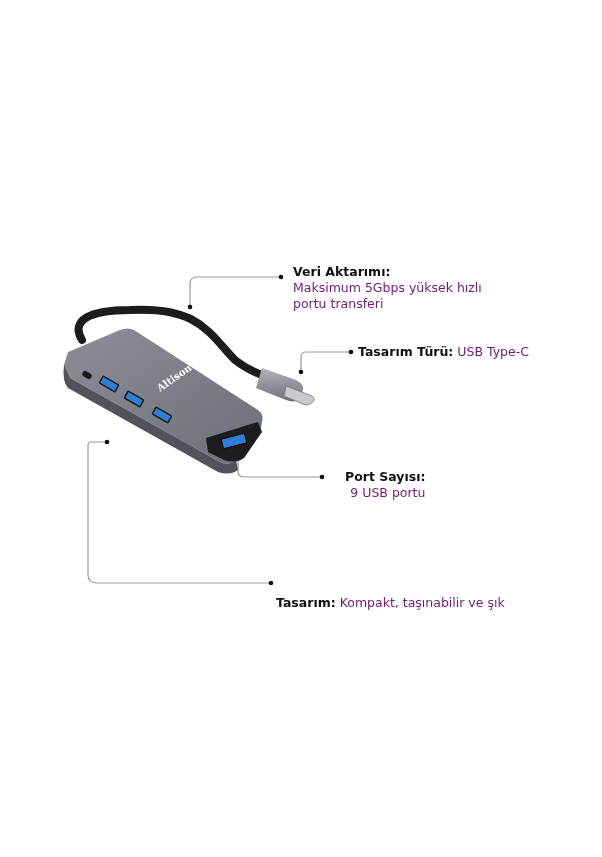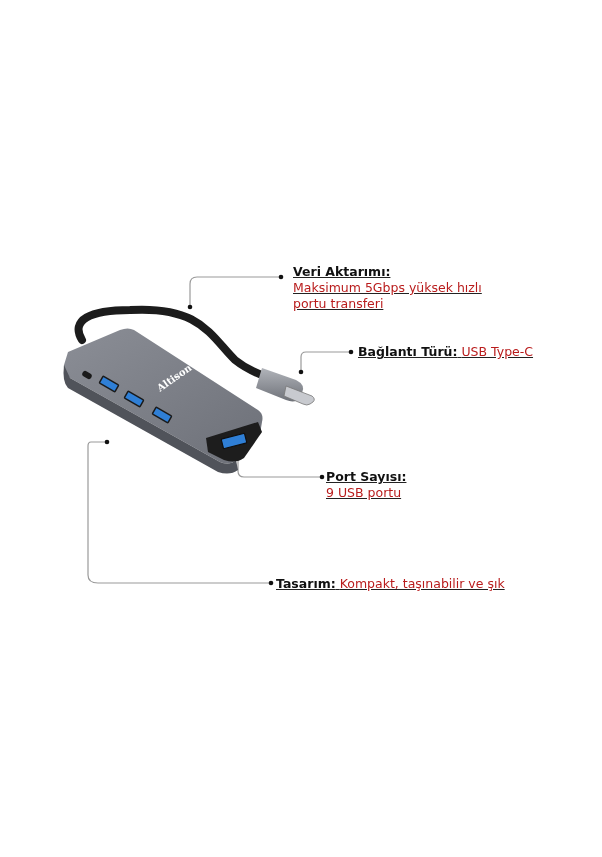--- a/index.html
+++ b/index.html
@@ -1,21 +1,21 @@
 <!DOCTYPE html>
 <html><head>
 <meta charset="utf-8">
 <style>
   html, body { margin:0; padding:0; }
   body { width:602px; height:857px; background:#ffffff; position:relative; overflow:hidden;
          font-family:"DejaVu Sans","Liberation Sans",sans-serif; color:#1a1a1a; }
   .stage { position:absolute; left:0; top:0; width:602px; height:857px; }
-  .callout { position:absolute; font-size:12.5px; line-height:16px; color:#222;text-decoration:underline; }
+  .callout { position:absolute; font-size:12.5px; line-height:16px; color:#222; }
   .title { font-weight:700; color:#111; }
-  .desc { font-weight:400; color:#b91c1c; }
+  .desc { font-weight:400; color:#701a75; }
   svg.lines { position:absolute; left:0; top:0; }
 </style>
 </head>
 <body>
 
 <div class="stage">
 
   <svg class="lines" width="602" height="857">
     <g fill="none" stroke="#9a9a9a" stroke-width="1.2">
 
@@ -74,27 +74,27 @@
     </g>
   </svg>
 
   <div class="callout" style="left:293px; top:264px;">
     <div class="title">Veri Aktarımı:</div>
     <div class="desc">Maksimum 5Gbps yüksek hızlı</div>
     <div class="desc">portu transferi</div>
   </div>
 
   <div class="callout" style="left:358px; top:344px;">
-    <span class="title">Bağlantı Türü:</span>
+    <span class="title">Tasarım Türü:</span>
     <span class="desc">USB Type-C</span>
   </div>
 
-  <div class="callout" style="left:326px; top:469px;">
+  <div class="callout" style="left:345px; top:469px;text-align:right;">
     <div class="title">Port Sayısı:</div>
     <div class="desc">9 USB portu</div>
   </div>
 
-  <div class="callout" style="left:276px; top:576px;">
+  <div class="callout" style="left:276px; top:595px;">
     <span class="title">Tasarım:</span>
     <span class="desc">Kompakt, taşınabilir ve şık</span>
   </div>
 
 </div>
 
 </body></html>

